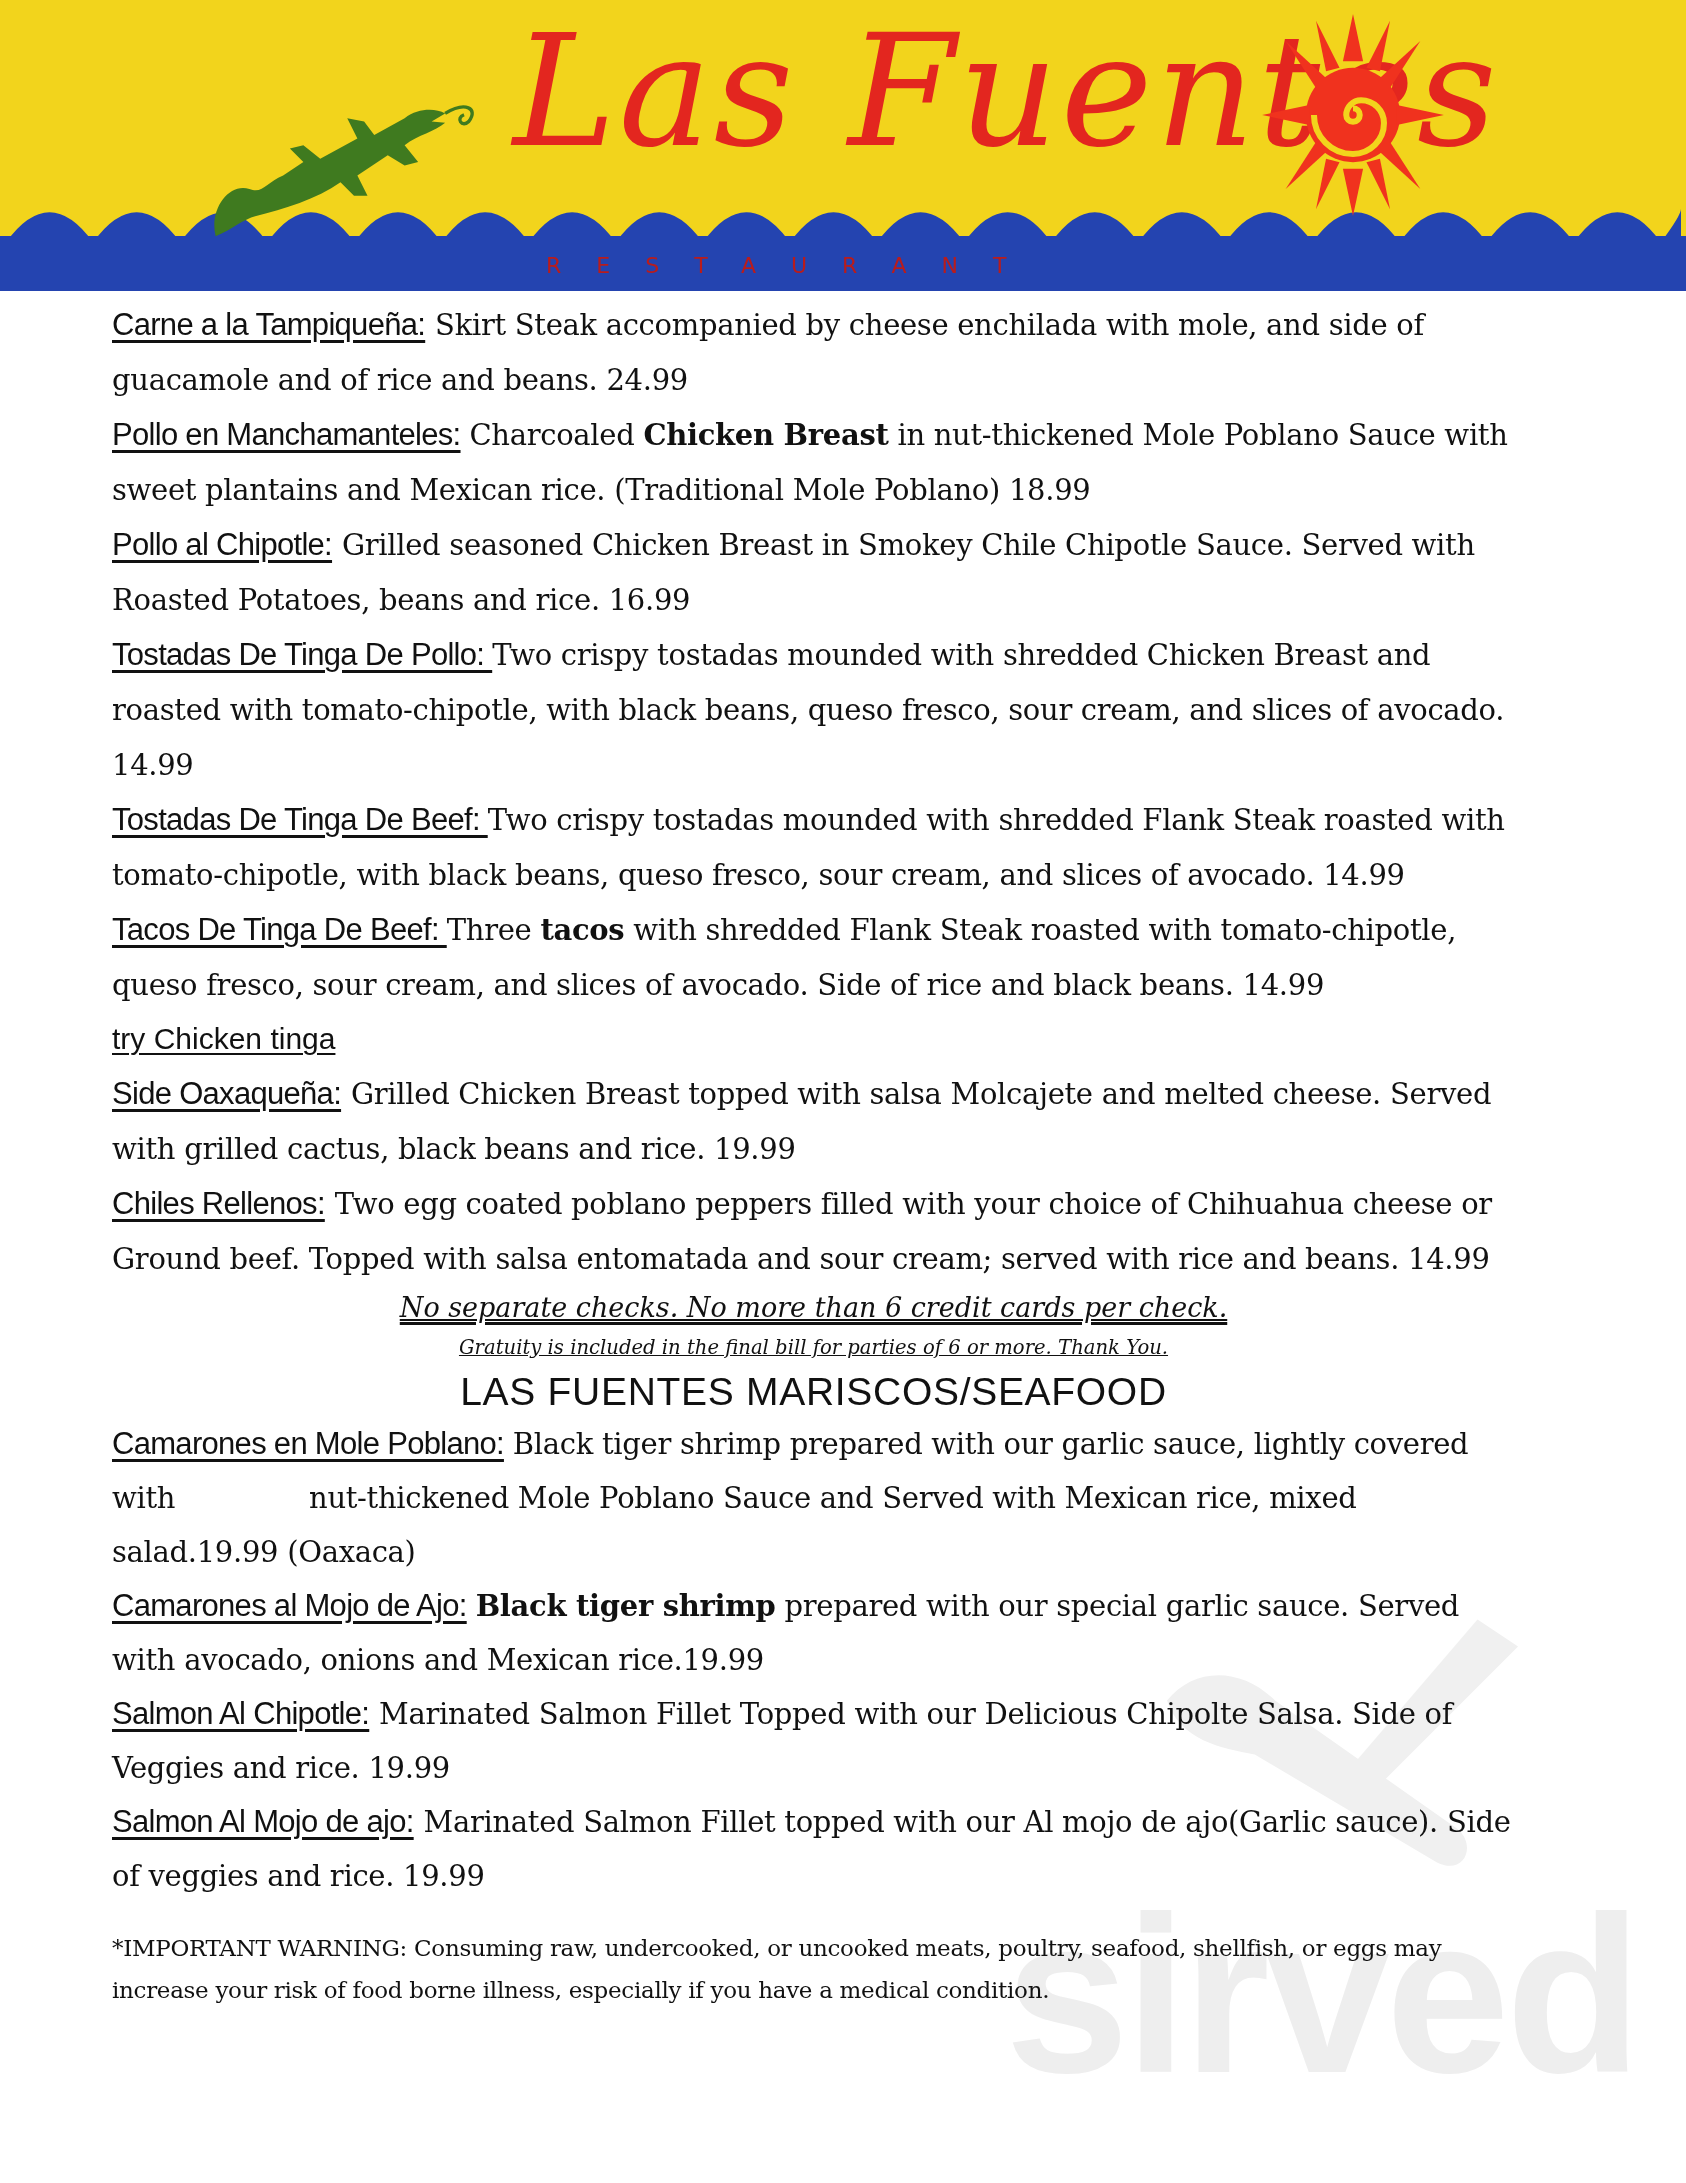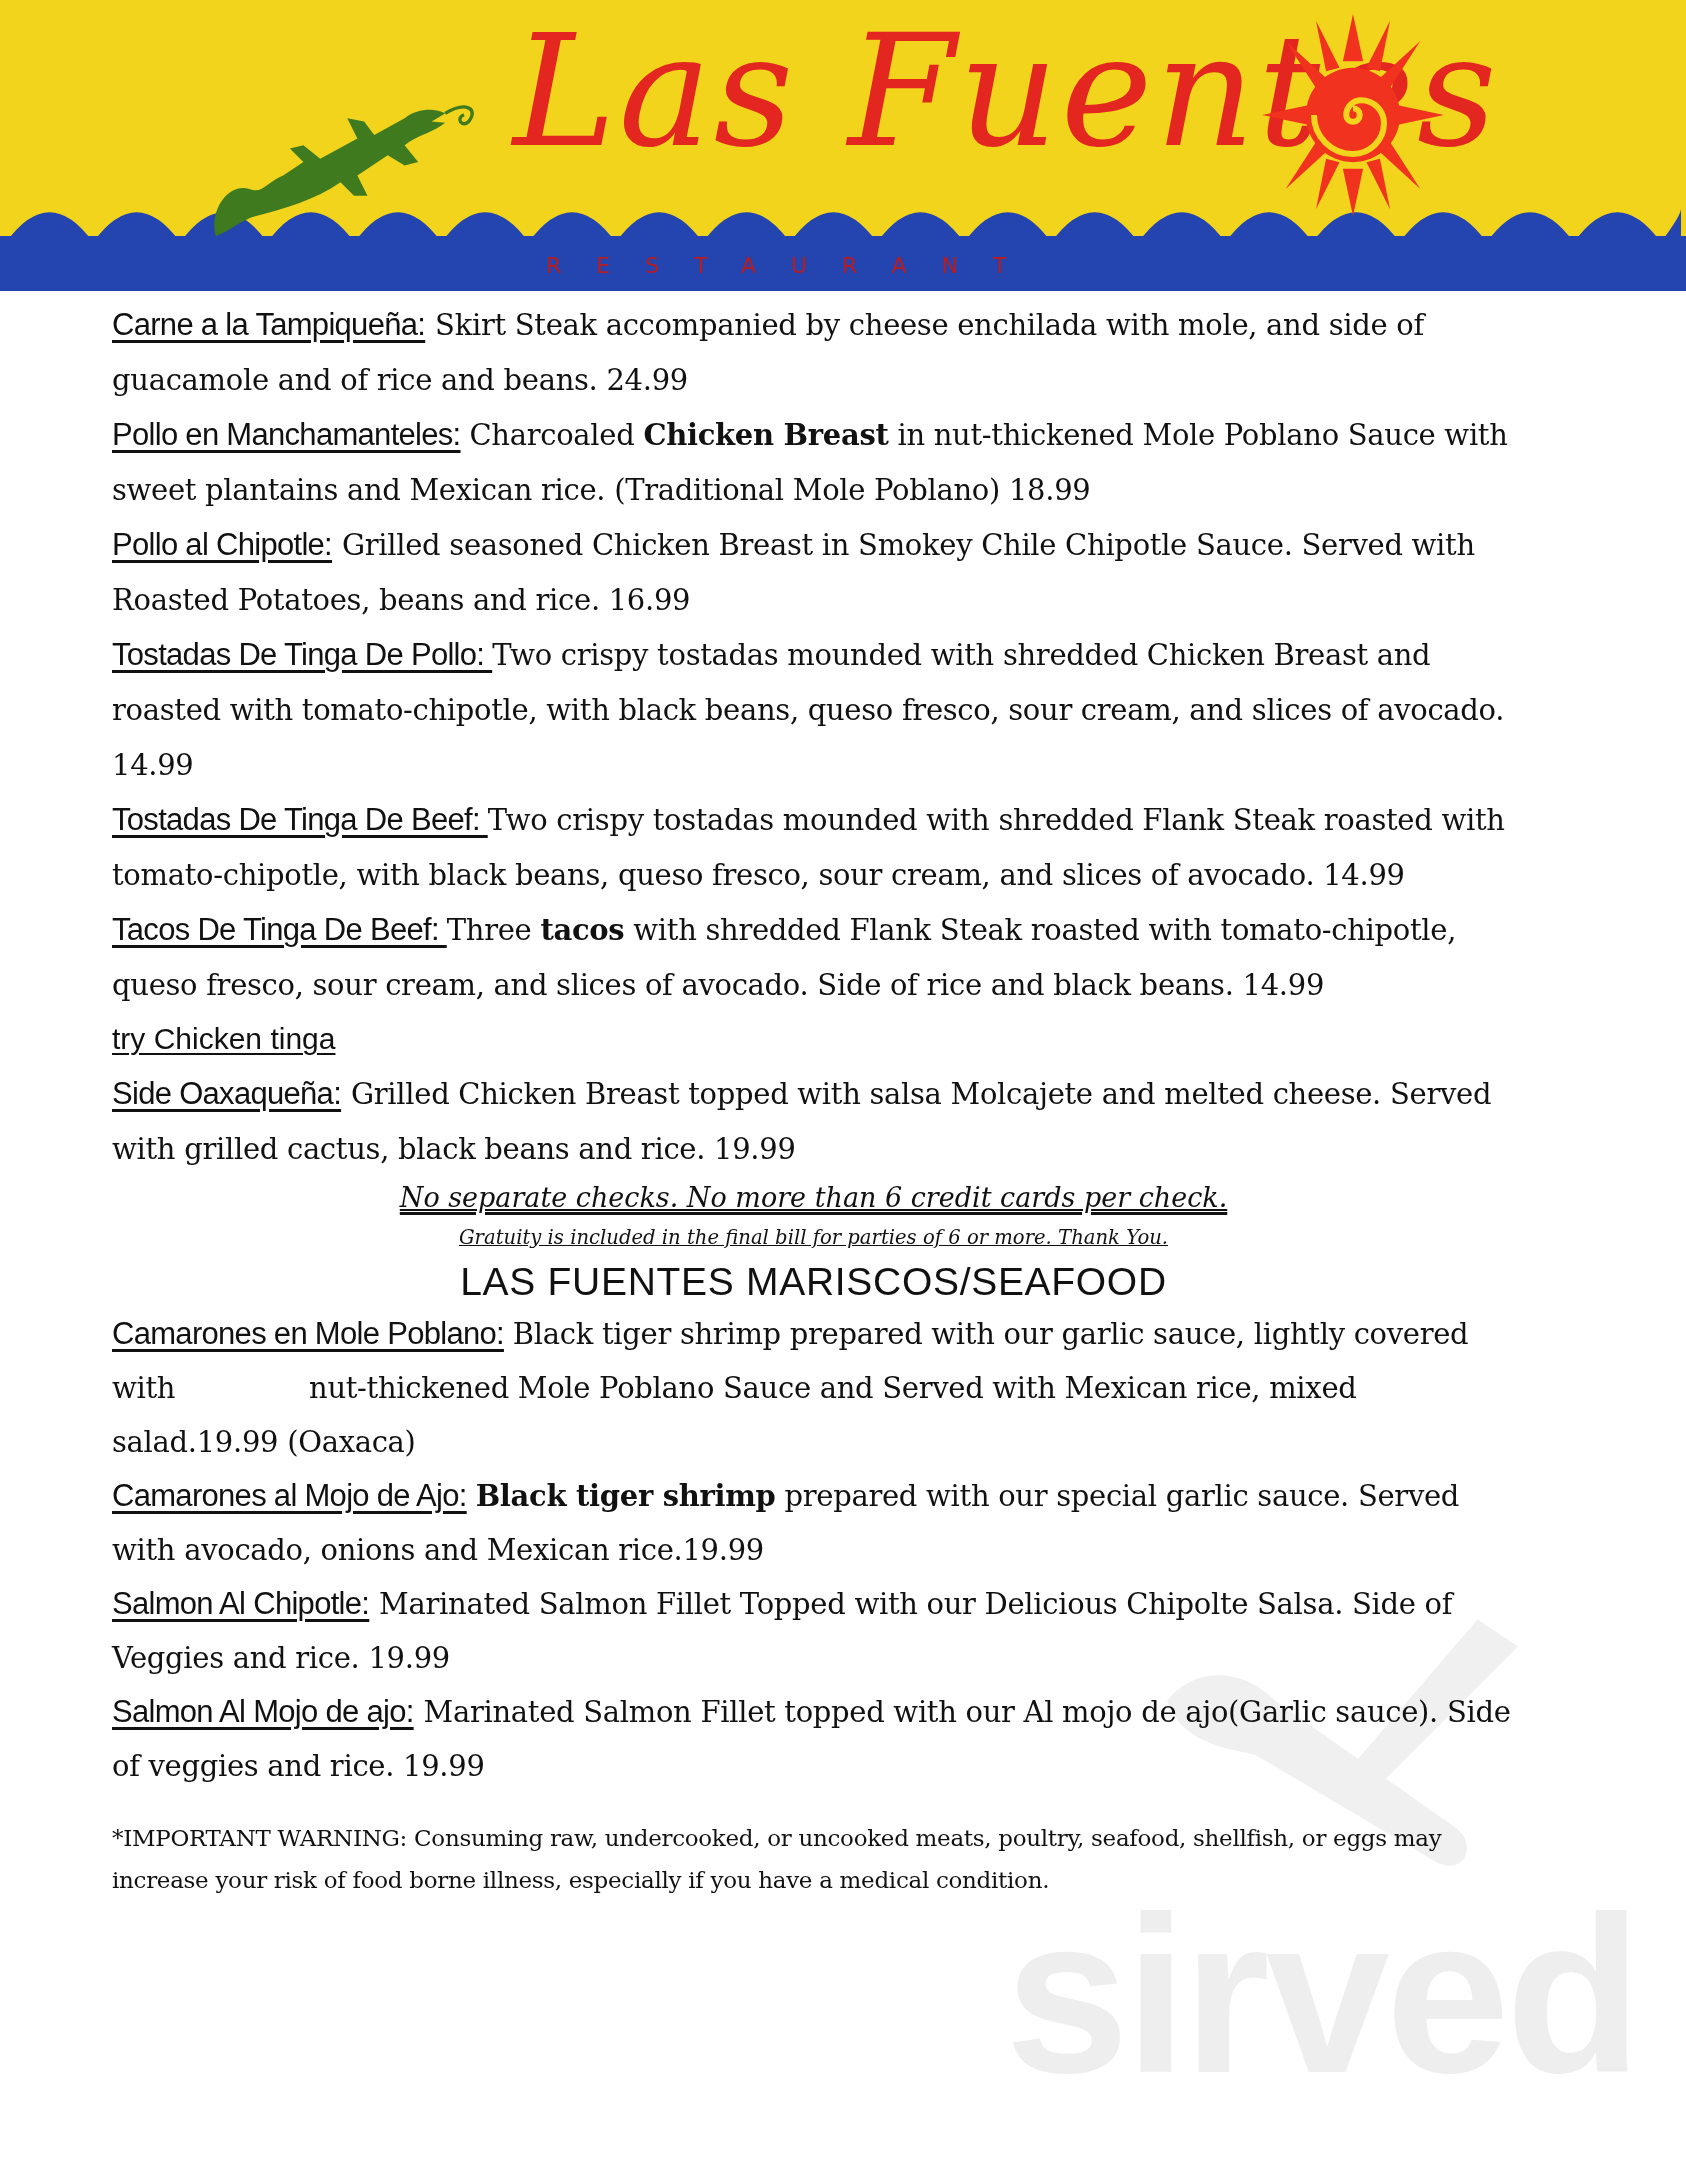--- a/index.html
+++ b/index.html
@@ -112,20 +112,24 @@
   <div class="item">
     <span class="name">Tacos  De Tinga De Beef: </span><span class="desc">Three </span><b class="desc">tacos</b><span class="desc"> with shredded Flank  Steak roasted with tomato-chipotle, queso fresco, sour cream, and slices of avocado. Side of rice and black beans. 14.99</span>
   </div>
 
   <div class="note-line">try Chicken tinga</div>
 
   <div class="item">
     <span class="name">Side  Oaxaqueña:</span>
     <span class="desc"> Grilled Chicken Breast topped with salsa Molcajete and melted cheese. Served with grilled cactus, black beans and rice. 19.99</span>
   </div>
+  <div class="item">
+    <span class="name">Chiles Rellenos:</span>
+    <span class="desc">Two egg coated  poblano peppers filled with your choice of Chihuahua cheese or Ground beef. Topped with salsa entomatada and sour cream; served with rice and beans. 14.99</span>
+  </div>
 
   <div class="notice">
     <div class="n1">No separate checks. No more than 6 credit cards per check.</div>
     <div class="n2">Gratuity is included in the final bill for parties of 6 or more. Thank You.</div>
   </div>
 
   <div class="section-title">LAS FUENTES MARISCOS/SEAFOOD</div>
 
   <div class="seafood">
     <div class="item">

